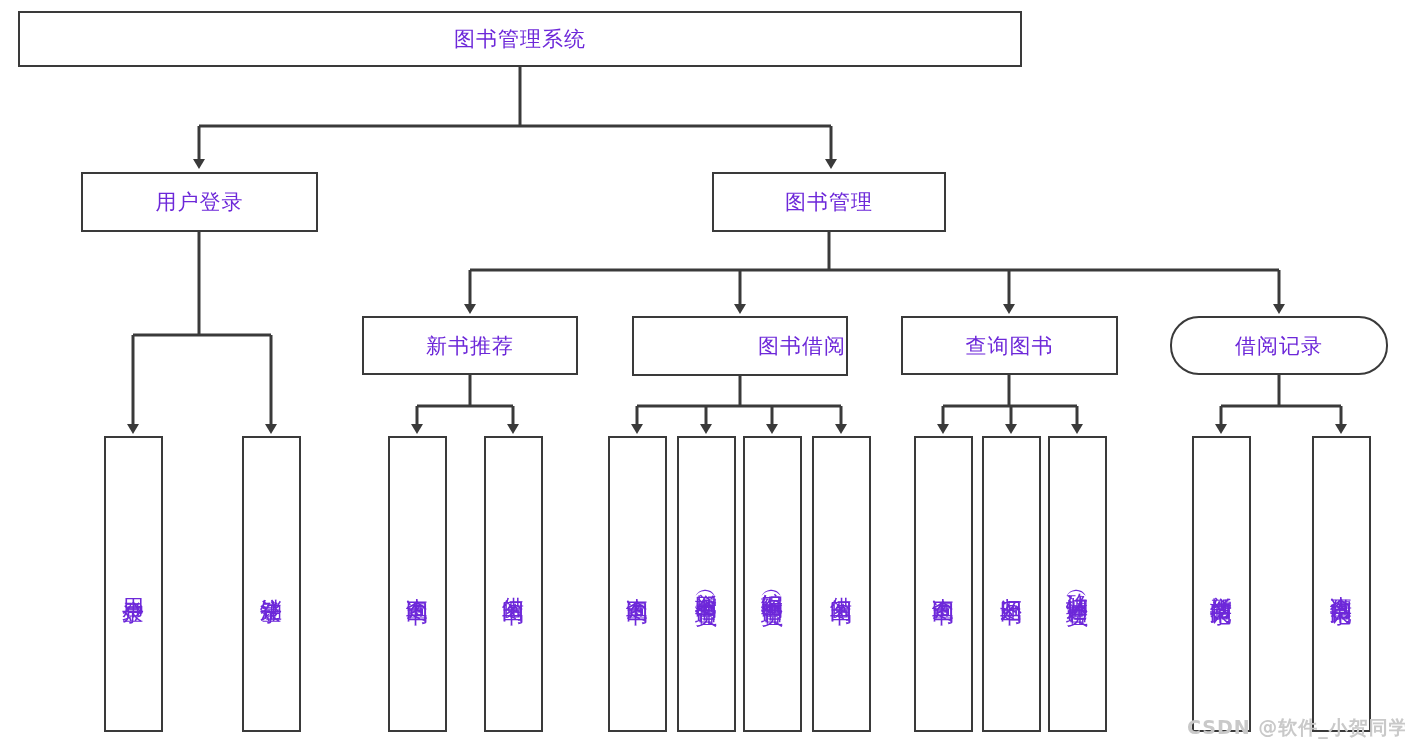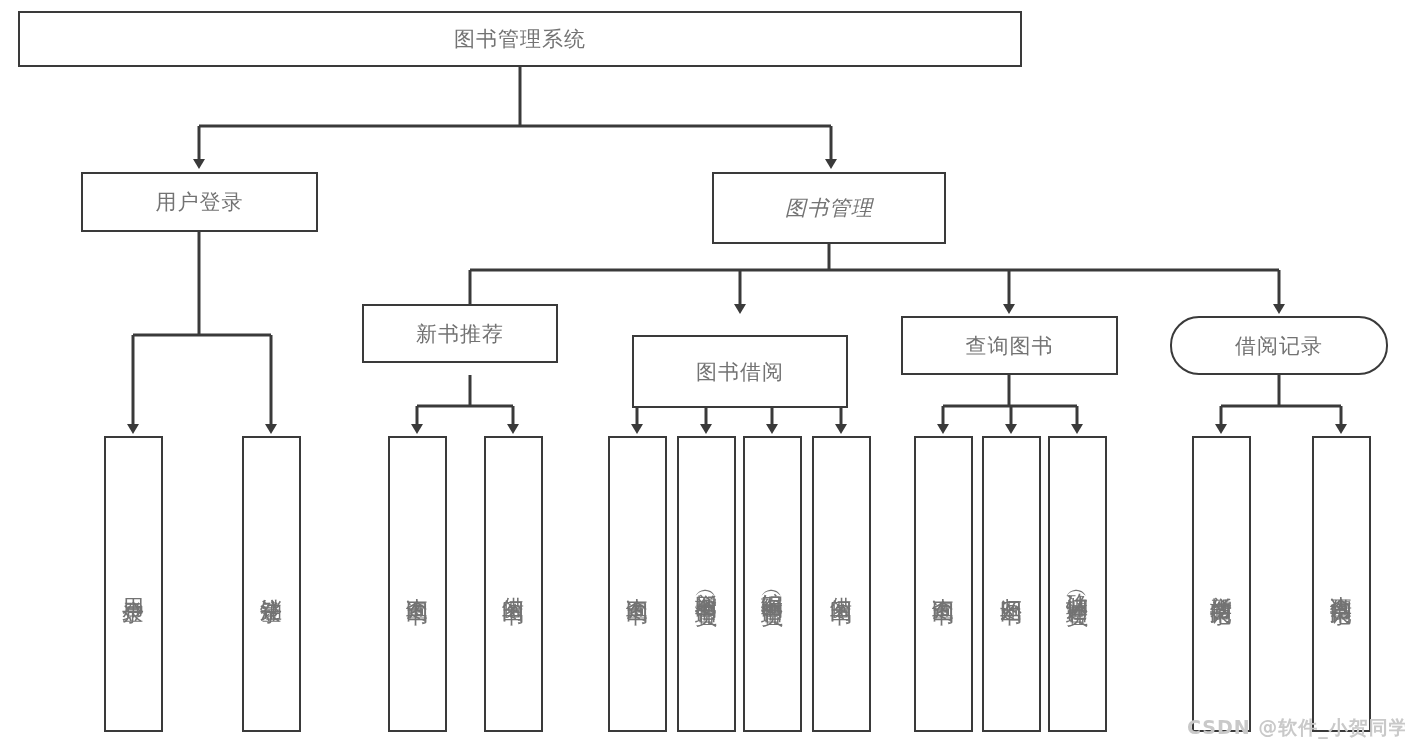--- a/index.html
+++ b/index.html
@@ -27,21 +27,21 @@
     height: 747px;
   }
   .node {
     position: absolute;
     box-sizing: border-box;
     background: #ffffff;
     border: 2px solid #3a3a3a;
     display: flex;
     align-items: center;
     justify-content: center;
-    color: #737373;
+    color: #6d28d9;
   }
   .node.horiz {
     font-size: 21px;
     letter-spacing: 1px;
   }
   .node.vert {
     writing-mode: vertical-rl;
     text-orientation: upright;
     font-size: 22px;
     line-height: 1.05;
@@ -120,28 +120,28 @@
     </g>
   </svg>
 
   <div class="node horiz" style="left:18px; top:11px; width:1004px; height:56px;">
     <span>图书管理系统</span>
   </div>
 
   <div class="node horiz" style="left:81px; top:172px; width:237px; height:60px;">
     <span>用户登录</span>
   </div>
-  <div class="node horiz" style="left:712px; top:172px; width:234px; height:72px;font-style:italic;">
+  <div class="node horiz" style="left:712px; top:172px; width:234px; height:60px;">
     <span>图书管理</span>
   </div>
 
-  <div class="node horiz" style="left:362px; top:304px; width:196px; height:59px;text-align:center;">
+  <div class="node horiz" style="left:362px; top:316px; width:216px; height:59px;text-align:center;">
     <span>新书推荐</span>
   </div>
-  <div class="node horiz" style="left:632px; top:335px; width:216px; height:73px;">
+  <div class="node horiz" style="left:632px; top:316px; width:216px; height:60px;justify-content:flex-end;">
     <span>图书借阅</span>
   </div>
   <div class="node horiz" style="left:901px; top:316px; width:217px; height:59px;">
     <span>查询图书</span>
   </div>
   <div class="node horiz" style="left:1170px; top:316px; width:218px; height:59px;border-radius:29px;">
     <span>借阅记录</span>
   </div>
 
   <div class="node vert" style="left:104px; top:436px; width:59px; height:296px;">

